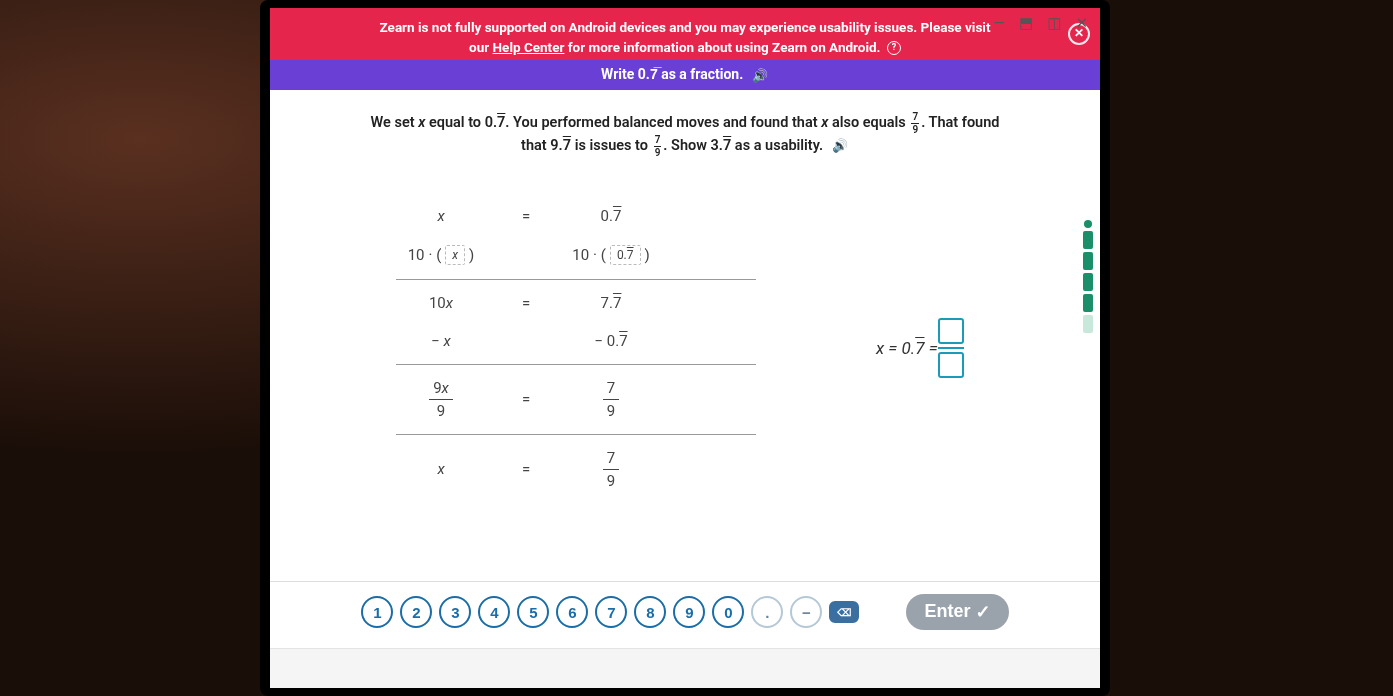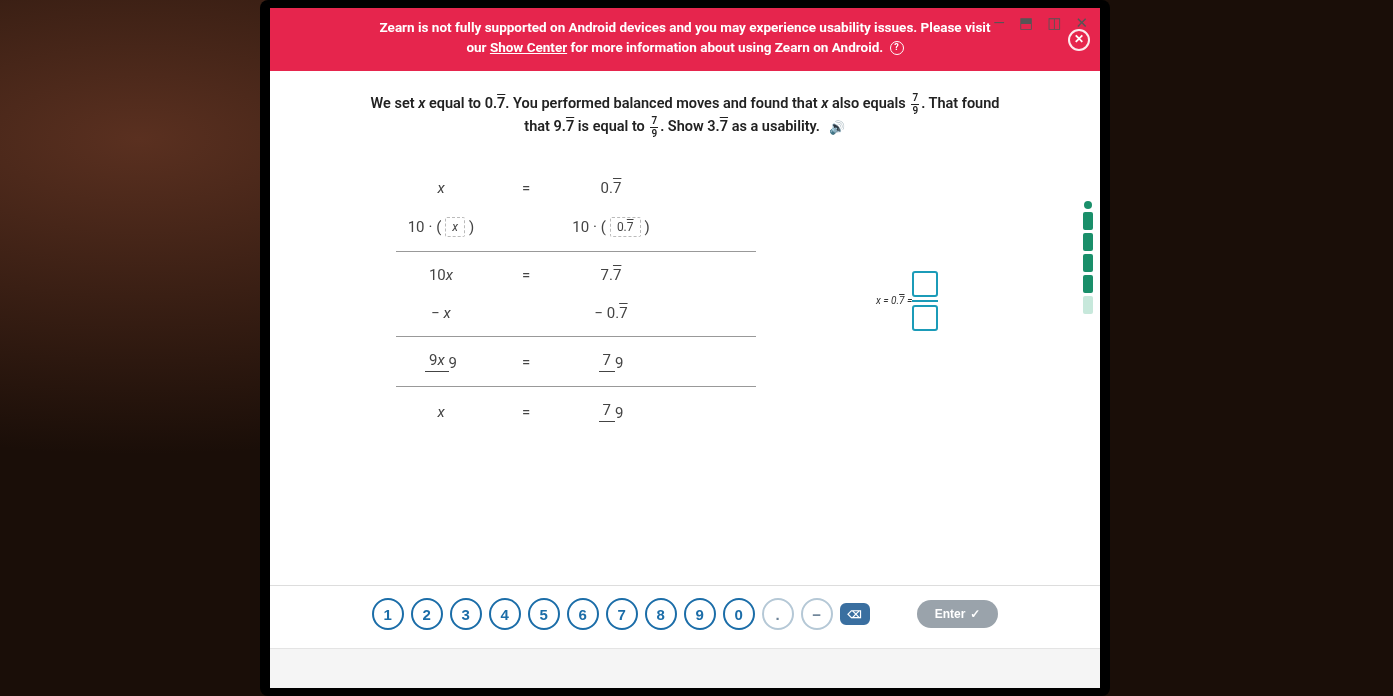--- a/index.html
+++ b/index.html
@@ -40,21 +40,21 @@
     color: #555; font-size: 15px;
     z-index: 5;
   }
   .window-controls span { cursor: pointer; }
   .banner {
     background: #e6254d;
     color: #fff;
     font-size: 13.5px;
     font-weight: 700;
     text-align: center;
-    padding: 10px 44px 14px 44px;
+    padding: 10px 44px 3px 44px;
     position: relative;
     line-height: 1.45;
   }
   .banner a { color: #fff; text-decoration: underline; }
   .banner-close {
     position: absolute; right: 10px; top: 50%;
     transform: translateY(-50%);
     width: 22px; height: 22px;
     border: 2px solid rgba(255,255,255,0.9);
     border-radius: 50%;
@@ -83,21 +83,21 @@
     position: relative;
     overflow: hidden;
   }
   .instruction {
     text-align: center;
     font-size: 14.5px;
     font-weight: 600;
     color: #222;
     line-height: 1.55;
     max-width: 740px;
-    margin: 0 auto 30px;
+    margin: 0 auto 39px;
   }
   .instruction .xi { font-style: italic; }
   .frac-inline {
     display: inline-flex; flex-direction: column; align-items: center;
     font-size: 10px; line-height: 1; vertical-align: middle; margin: 0 2px;
   }
   .frac-inline .fn { border-bottom: 1px solid #222; padding: 0 1px 1px; }
   .frac-inline .fd { padding-top: 1px; }
   .overline { text-decoration: overline; text-decoration-thickness: 1px; }
   .work-area {
@@ -118,26 +118,26 @@
   }
   .step-row .xi, .step-row em { font-style: italic; }
   .paren-box {
     display: inline-flex; align-items: center; gap: 4px;
   }
   .paren-box .box {
     border: 1px dashed #bbb; padding: 2px 6px; font-size: 12px; border-radius: 2px;
   }
   .divider { height: 1px; background: #999; margin: 4px 20px; }
   .frac-big {
-    display: inline-flex; flex-direction: row; align-items: center; line-height: 1.2;
+    display: inline-flex; flex-direction: column; align-items: center; line-height: 1.2;
   }
   .frac-big .fn { border-bottom: 1.5px solid #444; padding: 0 4px 2px; }
   .frac-big .fd { padding-top: 2px; }
   .answer-col {
-    font-size: 10px; font-style: italic; color: #333;
+    font-size: 17px; font-style: italic; color: #333;
     display: flex; align-items: center; gap: 0;
   }
   .answer-frac {
     display: inline-flex; flex-direction: column; gap: 3px;
   }
   .answer-frac .slot {
     width: 26px; height: 26px; border: 2px solid #1b9bb8; border-radius: 3px;
   }
   .answer-frac .bar { height: 2px; background: #1b9bb8; }
   .progress {
@@ -170,21 +170,21 @@
   }
   .key.util { border-color: #b5c8d6; color: #6b8196; }
   .key.del {
     background: #3a6fa0; border-color: #3a6fa0; color:#fff;
     border-radius: 6px; width: 30px; height: 22px; font-size: 10px;
   }
   .enter-btn {
     margin-left: 40px;
     background: #9aa3ab; color: #fff;
     border: none; border-radius: 18px;
-    padding: 7px 18px; font-weight: 700; font-size: 12px;
+    padding: 7px 18px; font-weight: 700; font-size: 18px;
     display: flex; align-items: flex-start; gap: 5px; cursor: pointer;
   }
   .bottom-gap { height: 40px; background: #f5f5f5; border-top: 1px solid #e4e4e4; }
 </style>
 </head>
 <body>
 
 <div class="photo-bg"></div>
 
 <div class="tablet">
@@ -192,34 +192,38 @@
 
     <div class="window-controls">
       <span>—</span>
       <span>⬒</span>
       <span>◫</span>
       <span>✕</span>
     </div>
 
     <div class="banner">
       <span>Zearn is not fully supported on Android devices and you may experience usability issues. Please visit</span><br>
-      <span>our </span><a href="#">Show Center</a><span> for more information about using Zearn on Android.</span>
+      <span>our </span><a href="#">Help Center</a><span> for more information about using Zearn on Android.</span>
       <span class="help-icon">?</span>
       <span class="banner-close" aria-label="Dismiss">✕</span>
     </div>
 
+    <div class="task-bar">
+      <span>Write 0.7̅ as a fraction.</span>
+      <span class="speaker-icon">🔊</span>
+    </div>
 
     <div class="content">
 
       <div class="instruction">
         <span>We set </span><span class="xi">x</span><span> equal to 0.</span><span class="overline">7</span><span>. You performed balanced moves and found that </span><span class="xi">x</span><span> also equals </span><span class="frac-inline">
             <span class="fn">7</span>
             <span class="fd">9</span>
           </span><span>. That found</span><br>
-        <span>that 9.</span><span class="overline">7</span><span> is equal to </span><span class="frac-inline">
+        <span>that 9.</span><span class="overline">7</span><span> is issues to </span><span class="frac-inline">
             <span class="fn">7</span>
             <span class="fd">9</span>
           </span><span>. Show 3.</span><span class="overline">7</span><span> as a usability.</span>
         <span class="speaker-icon">🔊</span>
       </div>
 
       <div class="work-area">
         <div class="steps-col">
 
           <div class="step-row">

